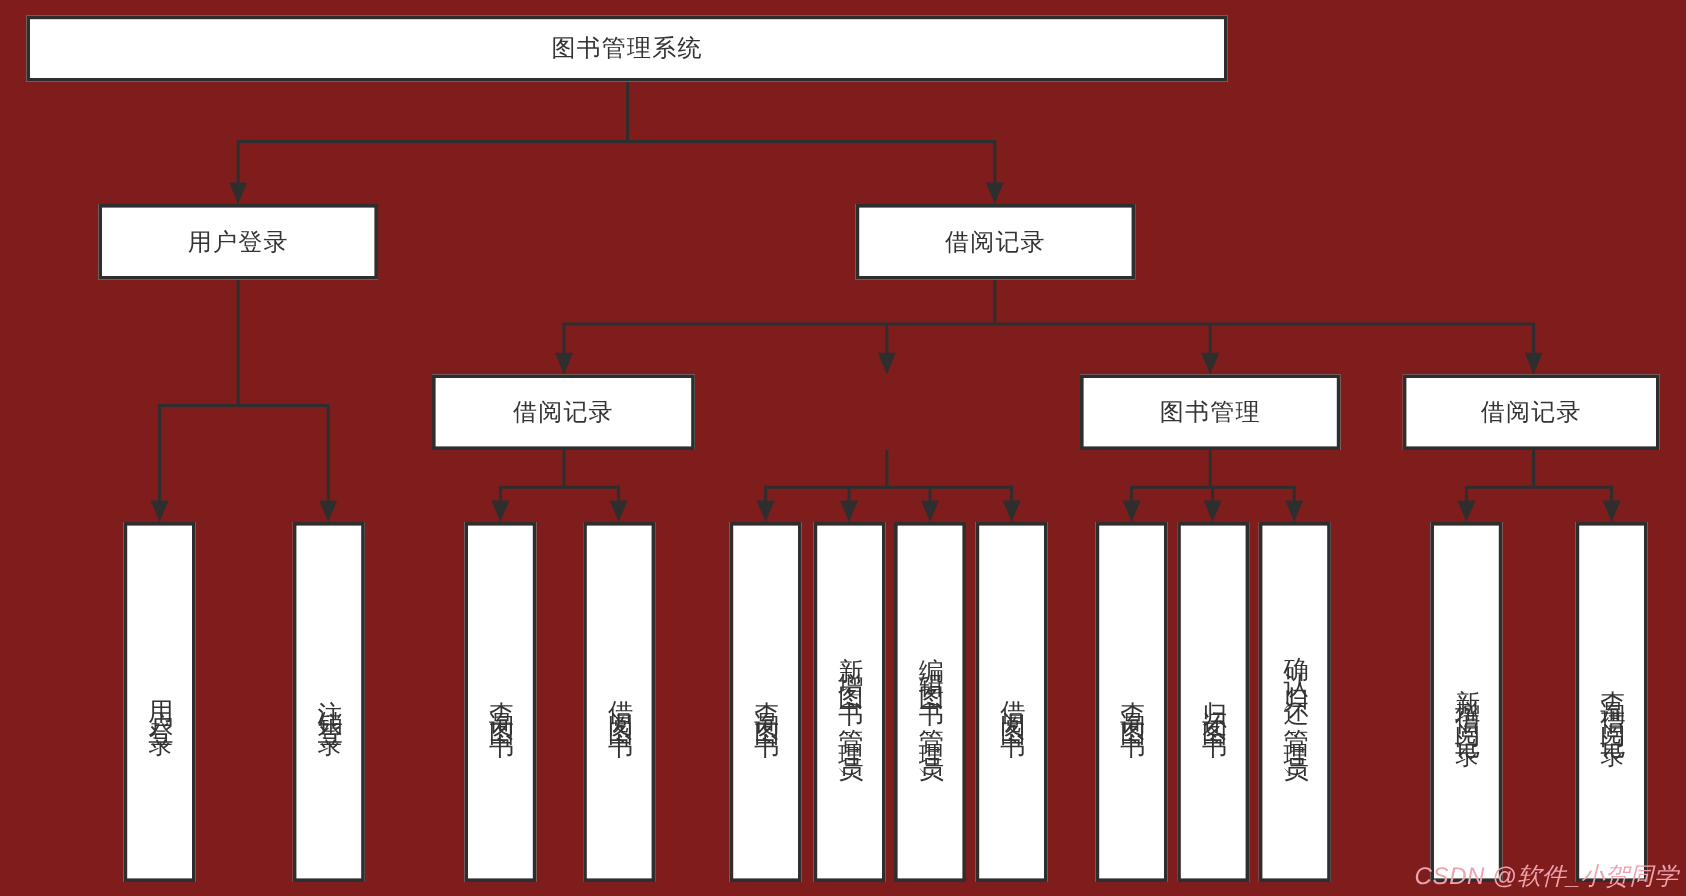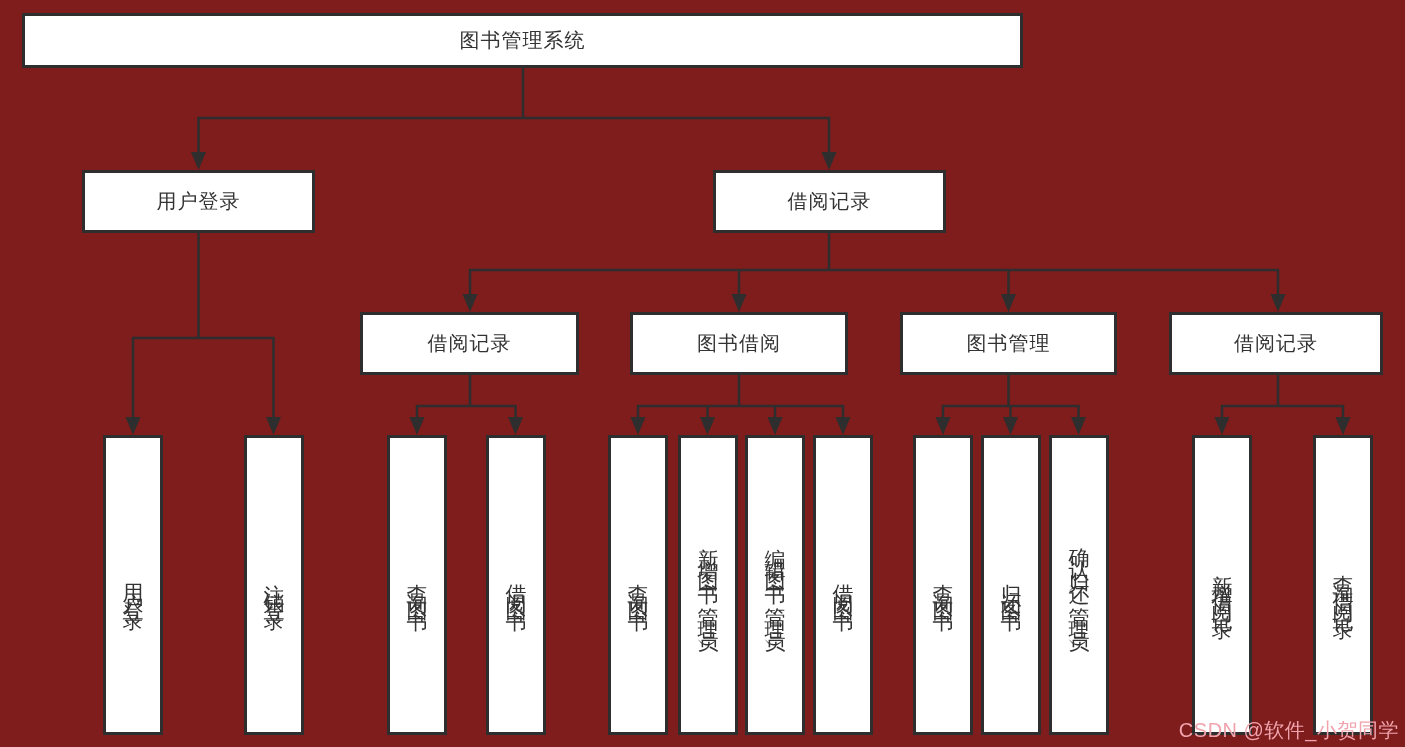--- a/index.html
+++ b/index.html
@@ -42,20 +42,21 @@
     letter-spacing:12px;
   }
   .watermark{
     position:absolute;
     right:6px;bottom:3px;
     z-index:3;
     font-size:20px;
     color:var(--watermark);
     letter-spacing:0.5px;
     white-space:nowrap;
+    font-style:italic;
   }
 </style>
 </head>
 <body>
 
 <div class="canvas">
 
   <svg class="connector-svg" width="1405" height="747" viewBox="0 0 1405 747">
     <path d="M523 68 V118 M198.5 154 V118 H829 V154
              M198.5 233 V338 M133 420 V338 H273.5 V420
@@ -91,23 +92,20 @@
 
   <div class="node" style="left:82px;top:170px;width:233px;height:63px">
     <span>用户登录</span>
   </div>
   <div class="node" style="left:713px;top:170px;width:233px;height:63px">
     <span>借阅记录</span>
   </div>
 
   <div class="node" style="left:360px;top:312px;width:219px;height:63px">
     <span>借阅记录</span>
-  </div>
-  <div class="node" style="left:630px;top:312px;width:218px;height:63px">
-    <span>图书借阅</span>
   </div>
   <div class="node" style="left:900px;top:312px;width:217px;height:63px">
     <span>图书管理</span>
   </div>
   <div class="node" style="left:1169px;top:312px;width:214px;height:63px">
     <span>借阅记录</span>
   </div>
 
   <div class="node leaf" style="left:103px;top:435px;width:60px;height:300px">
     <span>用户登录</span>

